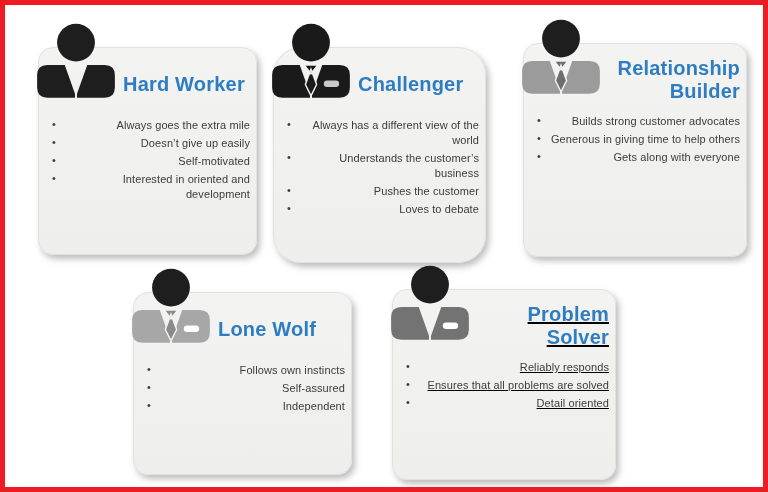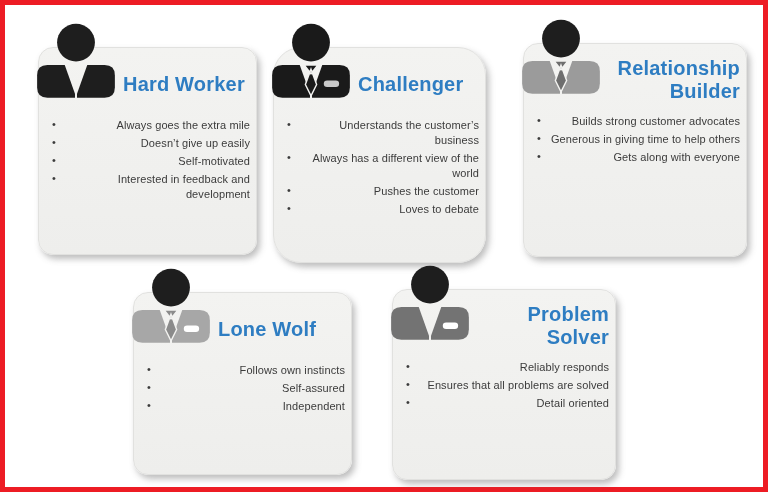--- a/index.html
+++ b/index.html
@@ -19,21 +19,21 @@
     background:linear-gradient(180deg,#f3f3f1 0%,#eeeeec 100%);
     border:1px solid #e1e1df;
     border-radius:15px;
     box-shadow:3px 4px 6px rgba(110,110,110,.45);
     box-sizing:border-box;
   }
   .c1{left:33px;top:42px;width:219px;height:208px;}
   .c2{left:268px;top:42px;width:213px;height:216px;border-radius:28px;}
   .c3{left:518px;top:38px;width:224px;height:214px;}
   .c4{left:128px;top:287px;width:219px;height:183px;}
-  .c5{left:387px;top:284px;width:224px;height:191px;}
+  .c5{left:387px;top:284px;width:224px;height:191px;text-decoration:underline;}
   .person{
     position:absolute;left:-8px;top:-26px;width:90px;height:76px;
     pointer-events:none;
   }
   .person svg{width:100%;height:100%;display:block;}
   .head-row{
     margin-left:84px;min-height:54px;
     padding:9px 6px 0 0;
     display:flex;align-items:center;
   }
@@ -63,40 +63,40 @@
         <path d="M82 52 Q82 42 72 42 L55 42 L45 70 L45 74 L72 74 Q82 74 82 64 Z" fill="#1E1E1E"></path>
       </svg>
     </div>
     <div class="head-row">
       <h3 class="card-title">Hard Worker</h3>
     </div>
     <ul class="bullets">
       <li>Always goes the extra mile</li>
       <li>Doesn’t give up easily</li>
       <li>Self-motivated</li>
-      <li>Interested in feedback and development</li>
+      <li>Interested in oriented and development</li>
     </ul>
   </section>
 
   <section class="card c2">
     <div class="person">
       <svg viewBox="0 0 88 74" xmlns="http://www.w3.org/2000/svg">
         <circle cx="44" cy="20" r="18.5" fill="#1A1A1A"></circle>
         <path d="M6 52 Q6 42 16 42 L33 42 L43 70 L43 74 L16 74 Q6 74 6 64 Z" fill="#1A1A1A"></path>
         <path d="M82 52 Q82 42 72 42 L55 42 L45 70 L45 74 L72 74 Q82 74 82 64 Z" fill="#1A1A1A"></path>
         <path d="M37.5 42 L50.5 42 L44 50.5 Z M44 46 L49.5 61 L44 72 L38.5 61 Z" stroke="#f2f2f0" stroke-width="1.4" fill="#1A1A1A"></path>
         <rect x="56.5" y="57" width="15" height="6.5" rx="3.2" fill="#C9C9C9"></rect>
       </svg>
     </div>
     <div class="head-row">
       <h3 class="card-title">Challenger</h3>
     </div>
     <ul class="bullets">
+      <li>Always has a different view of the world</li>
       <li>Understands the customer’s business</li>
-      <li>Always has a different view of the world</li>
       <li>Pushes the customer</li>
       <li>Loves to debate</li>
     </ul>
   </section>
 
   <section class="card c3">
     <div class="person">
       <svg viewBox="0 0 88 74" xmlns="http://www.w3.org/2000/svg">
         <circle cx="44" cy="20" r="18.5" fill="#1E1E1E"></circle>
         <path d="M6 52 Q6 42 16 42 L33 42 L43 70 L43 74 L16 74 Q6 74 6 64 Z" fill="#9B9B9B"></path>

